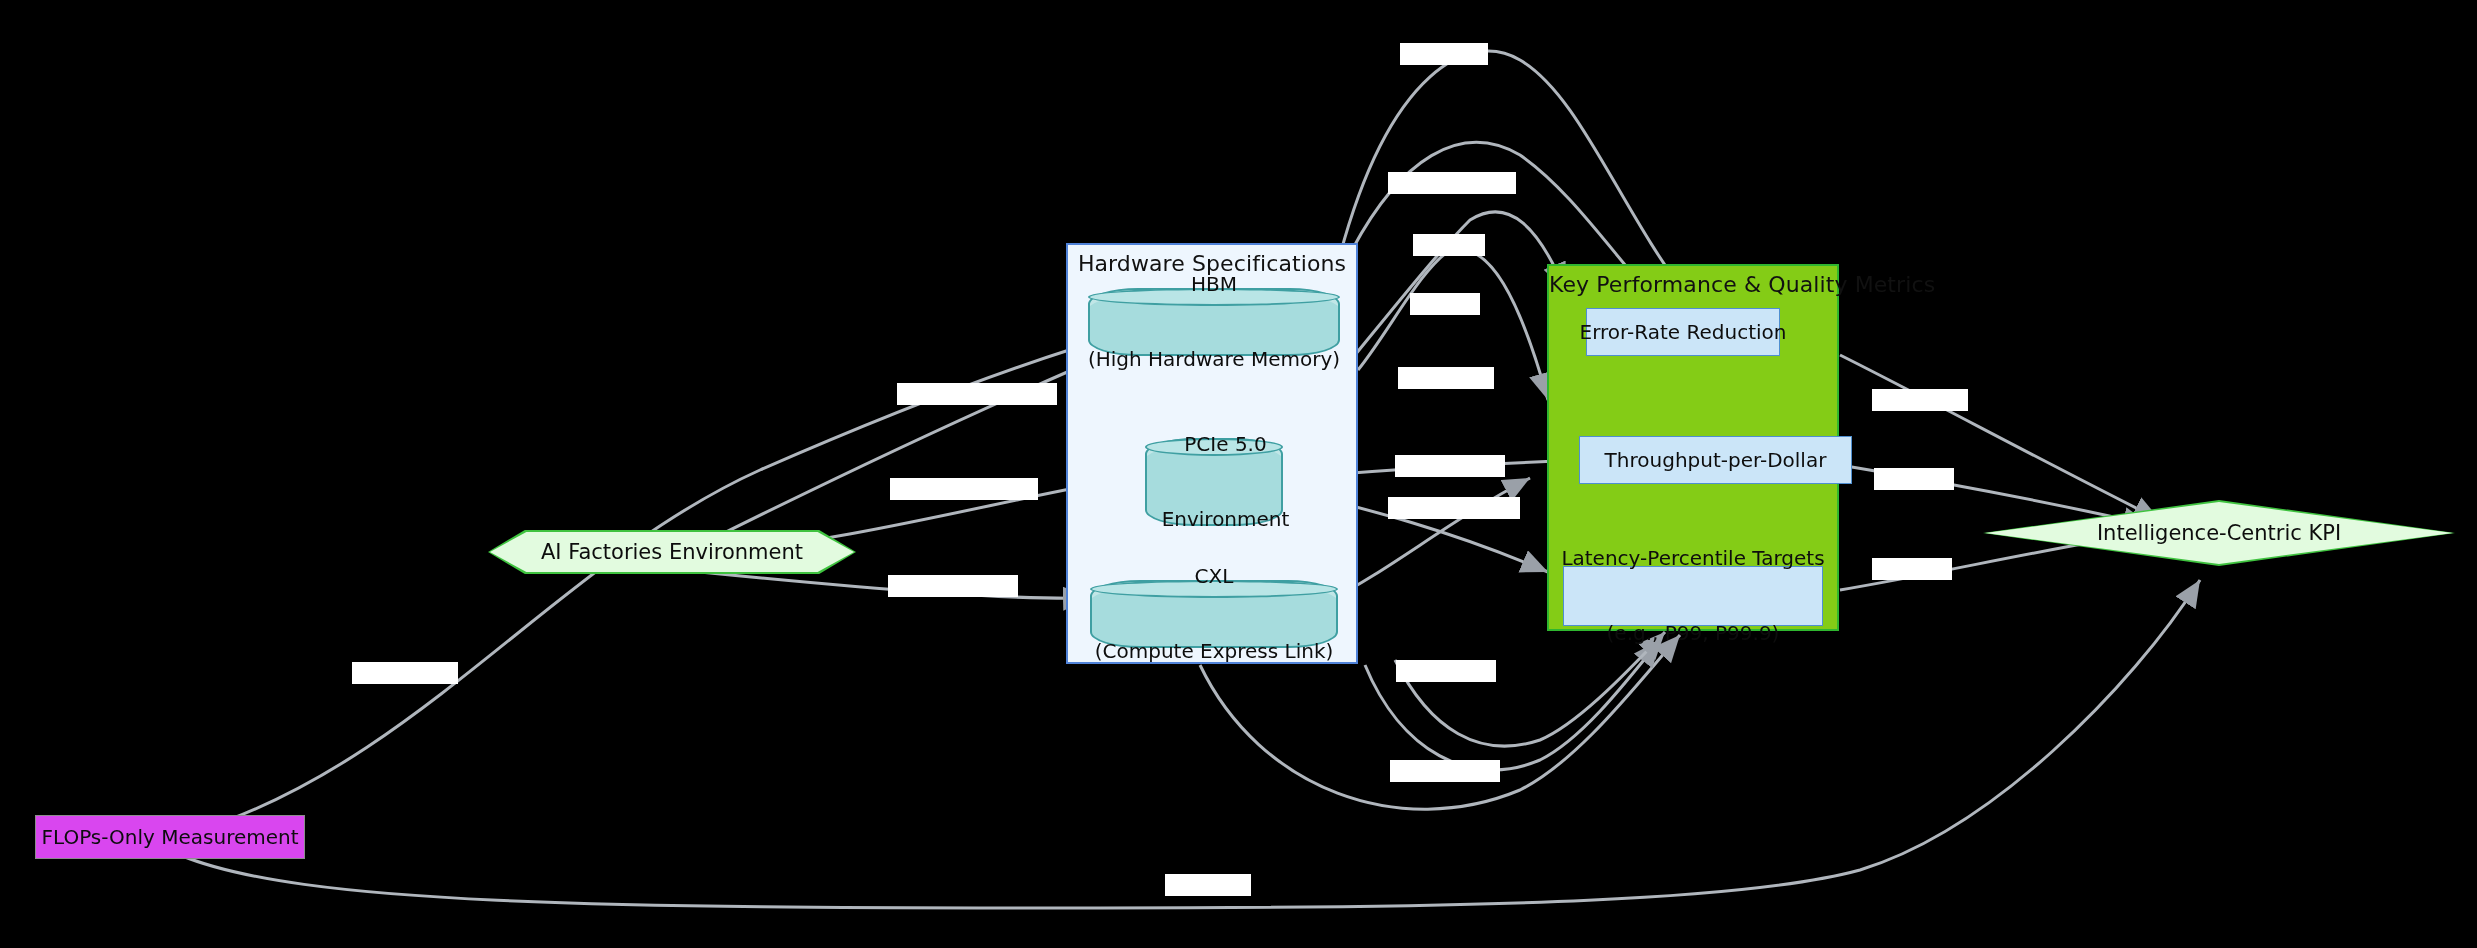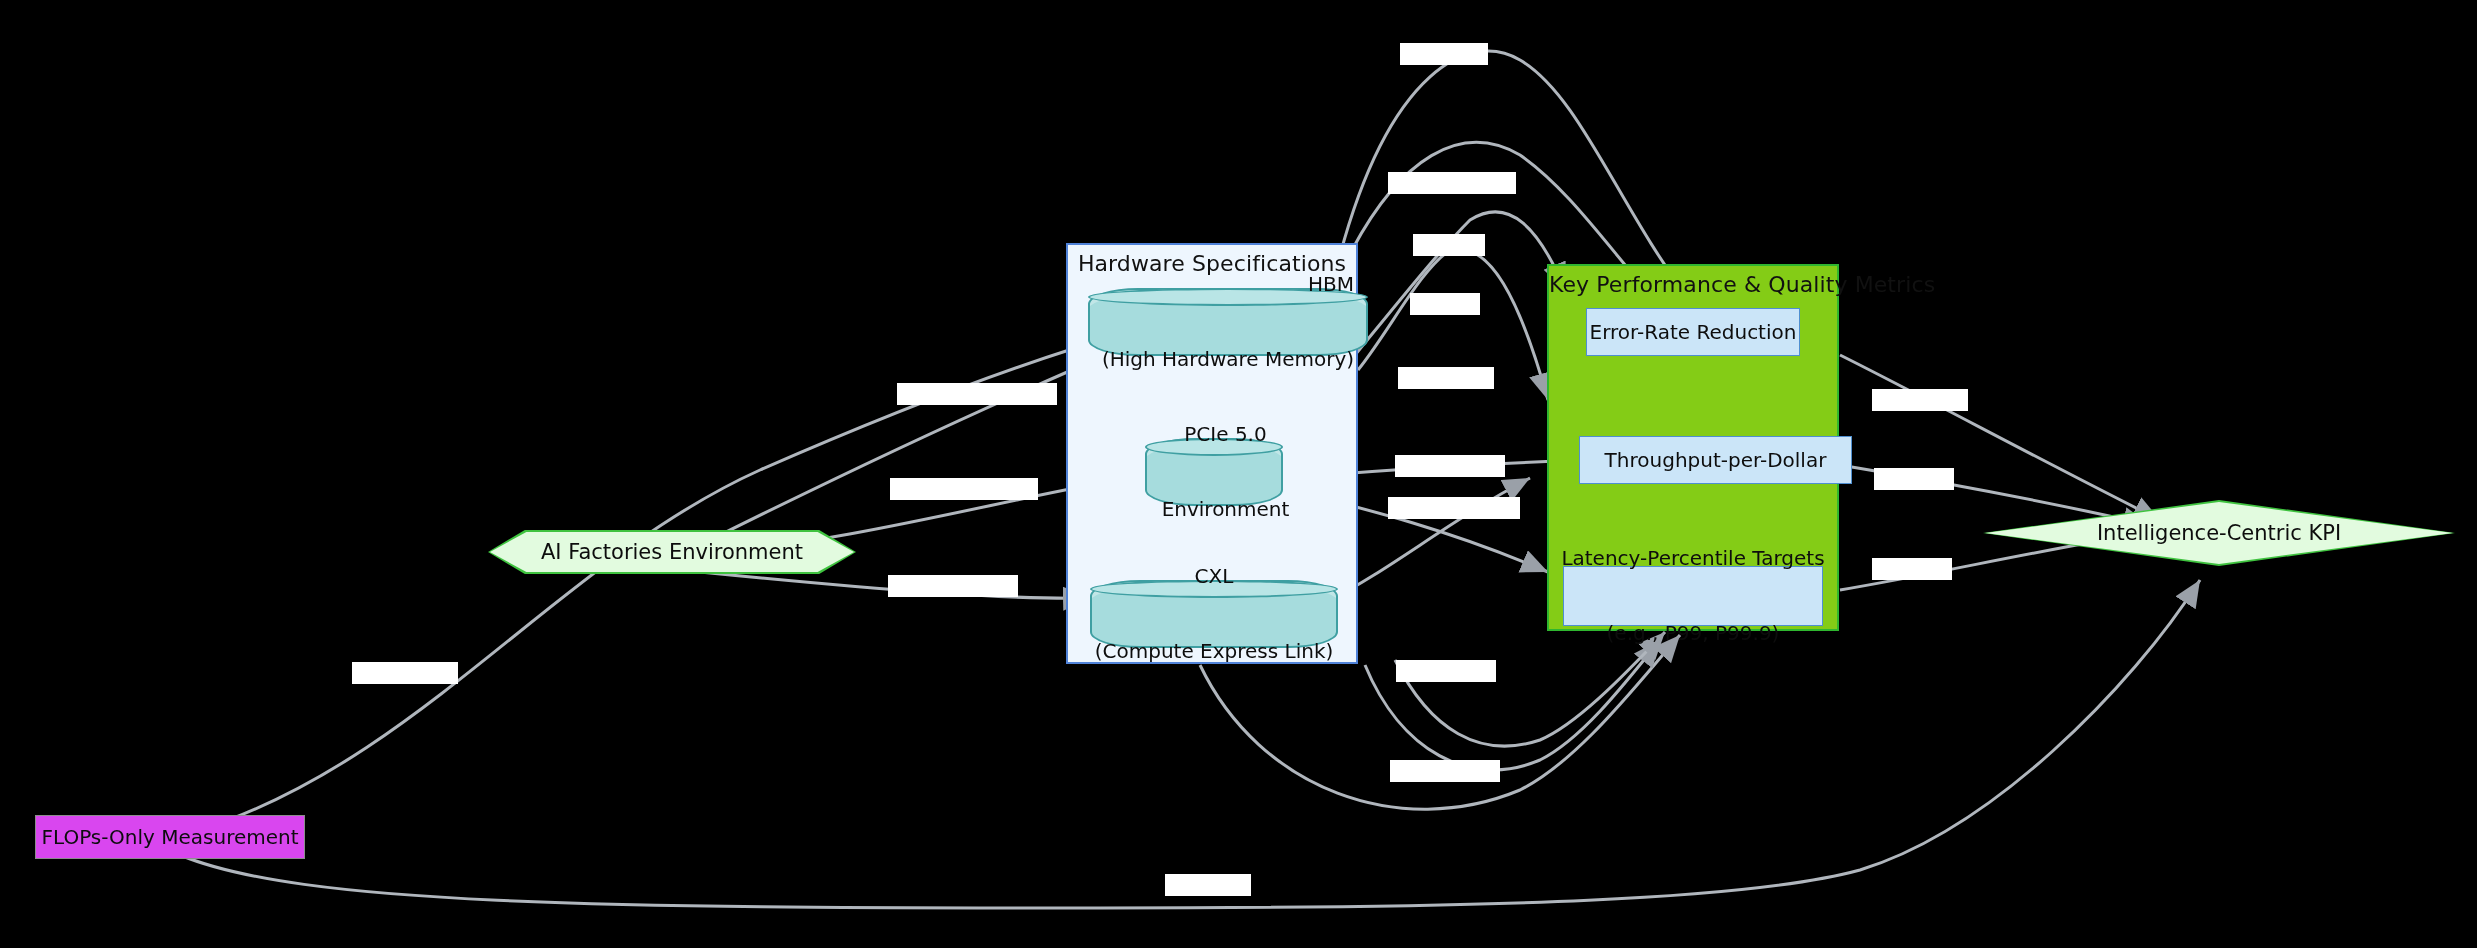--- a/index.html
+++ b/index.html
@@ -139,42 +139,42 @@
   </svg>
 
   <div class="cluster" id="cluster-hw">
     <div class="cluster-title">Hardware Specifications</div>
   </div>
 
   <div class="cluster" id="cluster-kpi">
     <div class="cluster-title">Key Performance &amp; Quality Metrics</div>
   </div>
 
-  <div class="node cyl" style="left:1088px;top:288px;width:280px;height:68px;text-align:right;">
+  <div class="node cyl" style="left:1088px;top:288px;width:252px;height:68px;">
     <div class="lbl">
       <div>HBM</div>
       <div>(High Hardware Memory)</div>
     </div>
   </div>
 
-  <div class="node cyl" style="left:1145px;top:438px;width:138px;height:68px;padding-left:23px;">
+  <div class="node cyl" style="left:1145px;top:438px;width:138px;height:88px;padding-left:23px;">
     <div class="lbl">
       <div>PCIe 5.0</div>
       <div>Environment</div>
     </div>
   </div>
 
   <div class="node cyl" style="left:1090px;top:580px;width:248px;height:68px;">
     <div class="lbl">
       <div>CXL</div>
       <div>(Compute Express Link)</div>
     </div>
   </div>
 
-  <div class="node metric" style="left:1586px;top:308px;width:214px;height:48px;">
+  <div class="node metric" style="left:1586px;top:308px;width:194px;height:48px;">
     <span>Error-Rate Reduction</span>
   </div>
 
   <div class="node metric" style="left:1579px;top:436px;width:273px;height:48px;">
     <span>Throughput-per-Dollar</span>
   </div>
 
   <div class="node metric" style="left:1563px;top:558px;width:260px;height:60px;margin-top:8px;">
     <span>
       <div>Latency-Percentile Targets</div>

